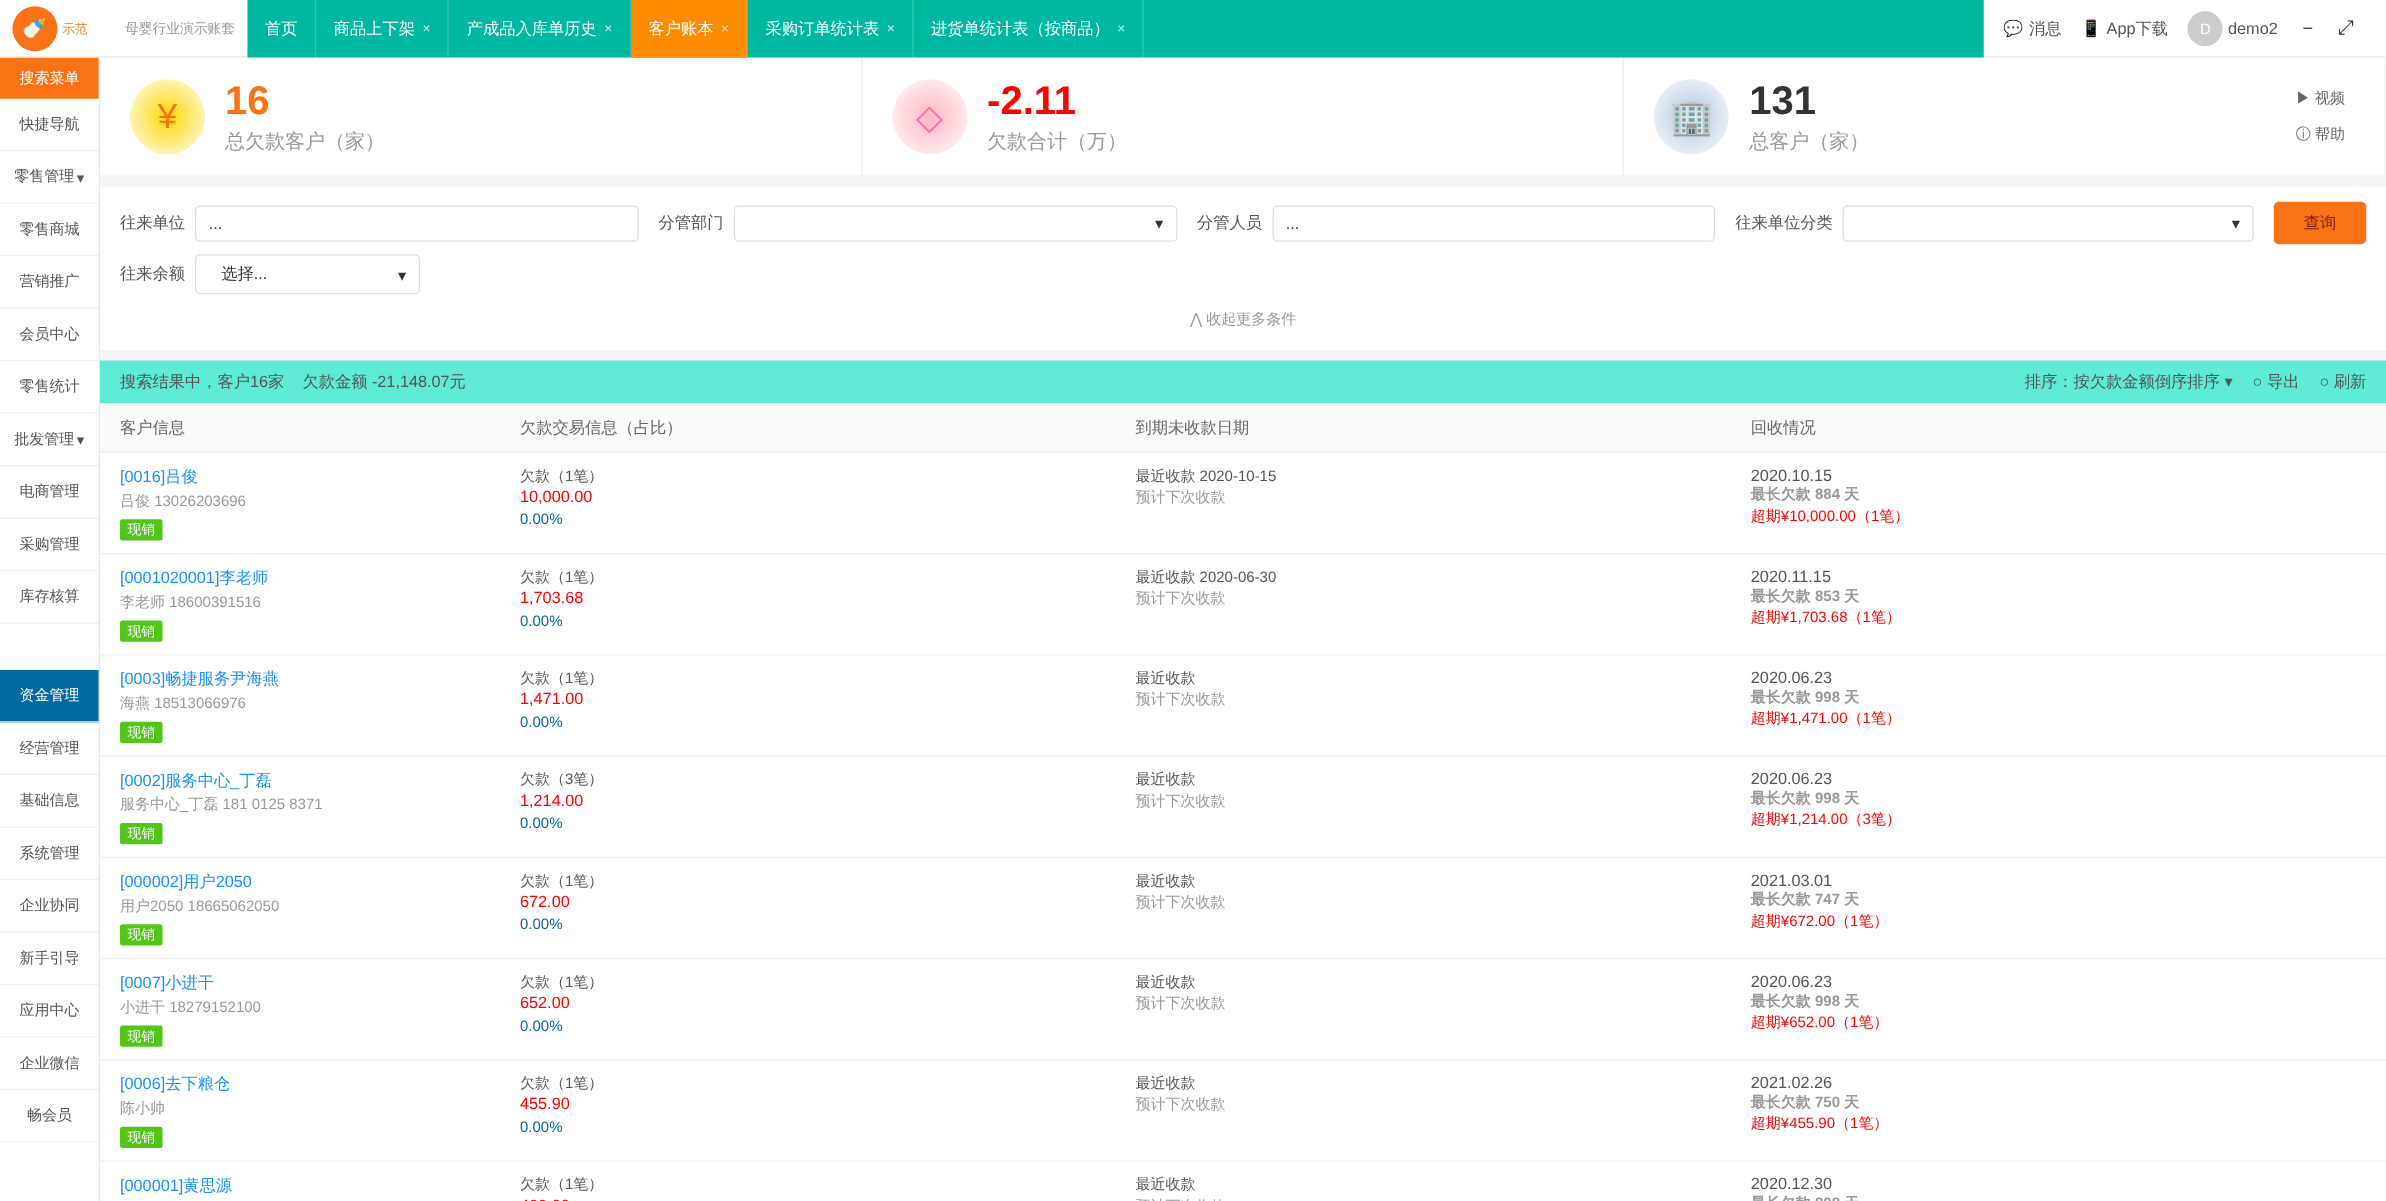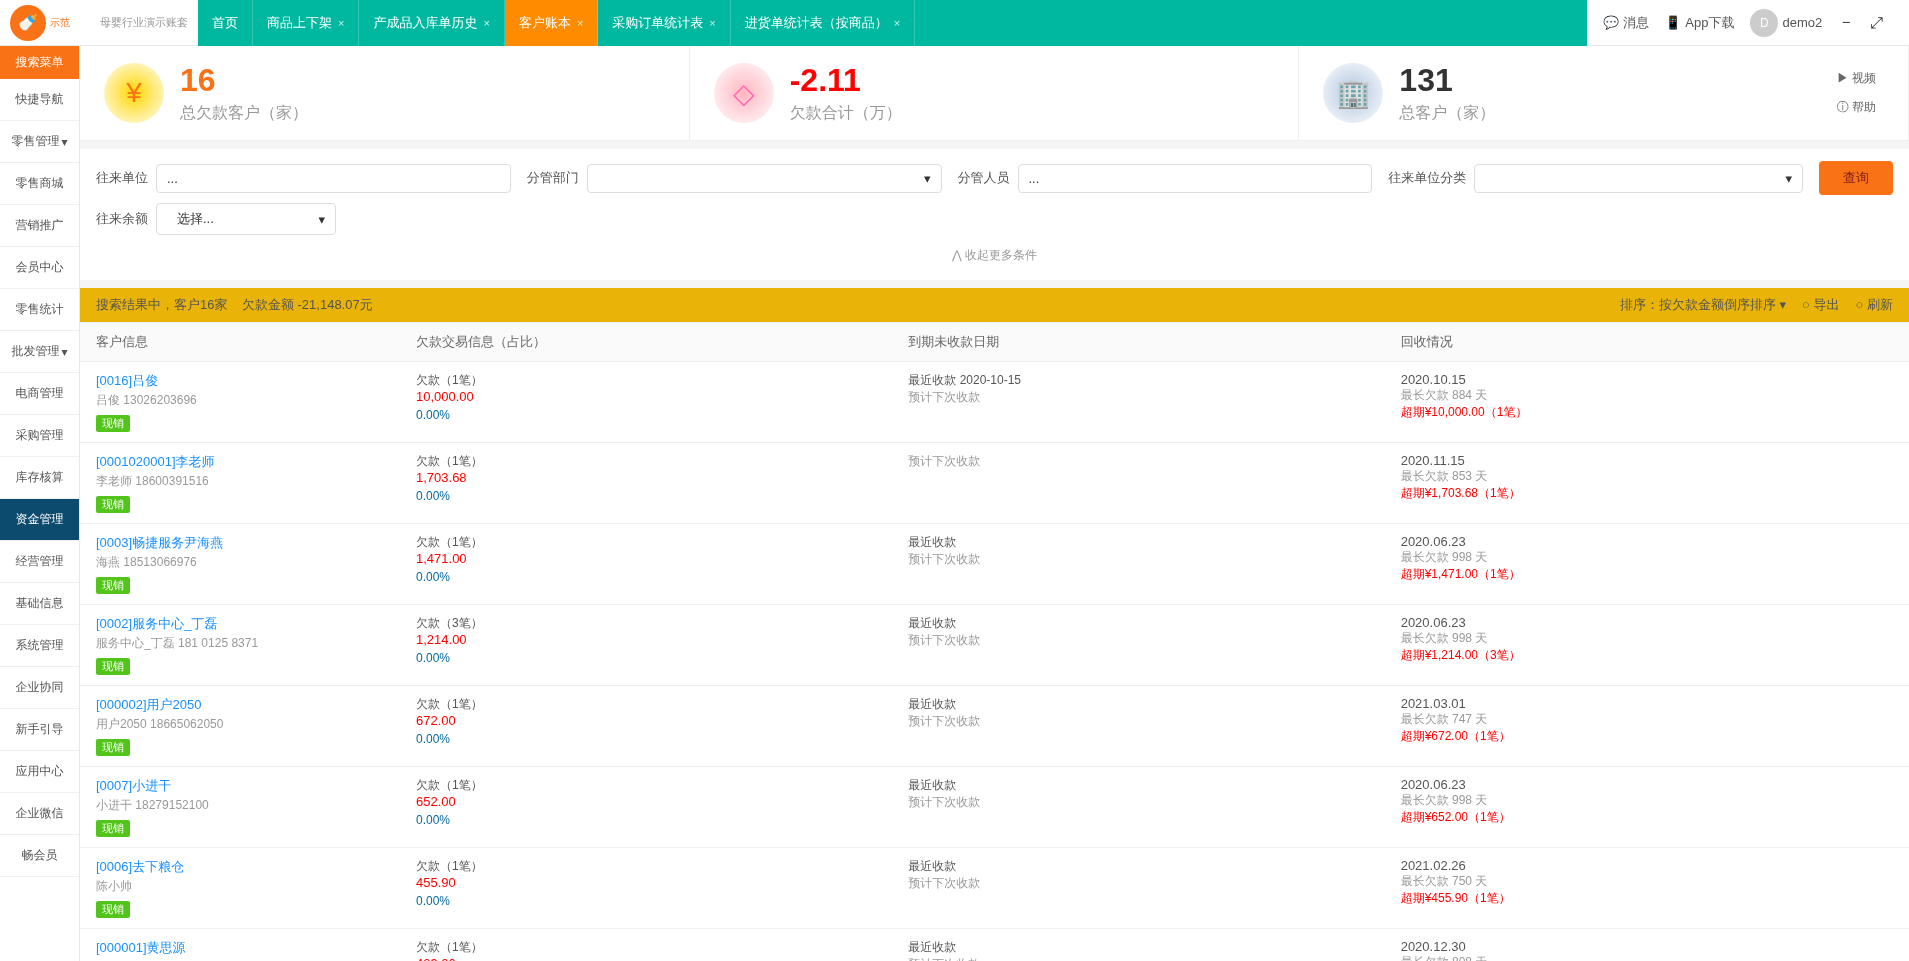--- a/index.html
+++ b/index.html
@@ -17,21 +17,21 @@
     .top-right-item { display: flex; align-items: center; gap: 4px; font-size: 13px; color: #555; cursor: pointer; }
     .avatar { width: 28px; height: 28px; background: #ccc; border-radius: 50%; display: flex; align-items: center; justify-content: center; color: white; font-size: 12px; }
 
     
     .main-layout { display: flex; height: calc(100vh - 46px); }
     
     
     .sidebar { width: 80px; background: #fff; border-right: 1px solid #e8e8e8; display: flex; flex-direction: column; overflow-y: auto; }
     .sidebar-search { padding: 8px 4px; background: #f97316; color: white; font-size: 12px; text-align: center; cursor: pointer; }
     .sidebar-item { padding: 12px 4px; text-align: center; font-size: 12px; color: #555; cursor: pointer; border-bottom: 1px solid #f0f0f0; }
-    .sidebar-item.active { background: #0c4a6e; color: white; }
+    .sidebar-item.active { background: #0369a1; color: white; margin-top: 37px; }
     .sidebar-item.has-arrow { display: flex; align-items: center; justify-content: center; gap: 2px; }
 
     
     .content-area { flex: 1; overflow-y: auto; background: #f5f5f5; }
     
     
     .stats-bar { display: flex; background: white; margin-bottom: 8px; border-bottom: 1px solid #eee; }
     .stat-card { flex: 1; display: flex; align-items: center; padding: 16px 24px; border-right: 1px solid #eee; }
     .stat-icon-yellow { background: radial-gradient(circle, #ffd700 0%, rgba(255,215,0,0.3) 70%); border-radius: 50%; width: 60px; height: 60px; display: flex; align-items: center; justify-content: center; font-size: 28px; color: #f97316; }
     .stat-icon-pink { background: radial-gradient(circle, #ffb6c1 0%, rgba(255,182,193,0.3) 70%); border-radius: 50%; width: 60px; height: 60px; display: flex; align-items: center; justify-content: center; font-size: 28px; color: #ff69b4; }
@@ -47,38 +47,38 @@
     .filter-area { background: white; padding: 12px 16px; margin-bottom: 8px; }
     .filter-row { display: flex; align-items: center; gap: 16px; margin-bottom: 8px; }
     .filter-item { display: flex; align-items: center; gap: 8px; flex: 1; }
     .filter-label { font-size: 13px; color: #555; white-space: nowrap; }
     .filter-input { flex: 1; border: 1px solid #ddd; padding: 6px 10px; border-radius: 4px; font-size: 13px; display: flex; align-items: center; justify-content: space-between; cursor: pointer; min-width: 180px; }
     .filter-select { flex: 1; border: 1px solid #ddd; padding: 6px 10px; border-radius: 4px; font-size: 13px; display: flex; align-items: center; justify-content: space-between; cursor: pointer; min-width: 180px; background: white; }
     .collapse-bar { text-align: center; padding: 4px; cursor: pointer; font-size: 12px; color: #999; }
     .query-btn { background: #f97316; color: #7f1d1d; border: none; padding: 8px 24px; border-radius: 4px; cursor: pointer; font-size: 13px; }
     
     
-    .result-bar { display: flex; align-items: center; justify-content: space-between; padding: 8px 16px; background: #eab308; border-bottom: 1px solid #eee; font-size: 13px; color: #555; }
+    .result-bar { display: flex; align-items: center; justify-content: space-between; padding: 8px 16px; background: #5eead4; border-bottom: 1px solid #eee; font-size: 13px; color: #555; }
     .result-actions { display: flex; align-items: center; gap: 16px; font-size: 13px; color: #555; cursor: pointer; }
     
     
     .table-container { background: white; }
     .table-header { display: grid; grid-template-columns: 320px 1fr 1fr 1fr; padding: 10px 16px; background: #fafafa; border-bottom: 1px solid #eee; font-size: 13px; color: #666; font-weight: 500; }
     .table-row { display: grid; grid-template-columns: 320px 1fr 1fr 1fr; padding: 10px 16px; border-bottom: 1px solid #f0f0f0; align-items: start; }
     .customer-name { color: #1890ff; font-size: 13px; text-decoration: none; cursor: pointer; }
     .customer-phone { font-size: 12px; color: #999; margin: 2px 0; }
     .tag-xian { display: inline-block; background: #52c41a; color: white; font-size: 11px; padding: 1px 6px; border-radius: 2px; margin-top: 4px; }
     .debt-amount { color: #f00; font-size: 13px; }
     .debt-count { font-size: 12px; color: #555; }
     .debt-percent { font-size: 12px; color: #0369a1; margin-top: 4px; }
     .overdue-text { color: #f00; font-size: 12px; cursor: pointer; }
     .recovery-date { font-size: 12px; color: #555; }
     .recovery-next { font-size: 12px; color: #999; }
     .due-date { font-size: 13px; color: #555; }
-    .max-overdue { font-size: 12px; color: #999; }
+    .max-overdue { font-size: 12px; color: #999; font-weight: bold; }
   </style>
 </head>
 <body>
 
 <div class="top-bar">
   <div class="logo-area">
     <div class="logo-icon">🍼</div>
     <div style="font-size:10px; color:#f97316; margin-left:4px;">示范</div>
   </div>
   <div style="font-size:11px; color:#999; padding: 0 10px; white-space:nowrap;">母婴行业演示账套</div>
@@ -296,20 +296,21 @@
       <a class="customer-name">[0001020001]李老师</a>
       <div class="customer-phone">李老师  18600391516</div>
       <span class="tag-xian">现销</span>
     </div>
     <div>
       <div class="debt-count">欠款（1笔）</div>
       <div class="debt-amount">1,703.68</div>
       <div class="debt-percent">0.00%</div>
     </div>
     <div>
+      <div class="recovery-date">最近收款      2020-06-30</div>
       <div class="recovery-next">预计下次收款</div>
     </div>
     <div>
       <div class="due-date">2020.11.15</div>
       <div class="max-overdue">最长欠款 853 天</div>
       <div class="overdue-text">超期¥1,703.68（1笔）</div>
     </div>
   </div>
           <div class="table-row">
     <div>

